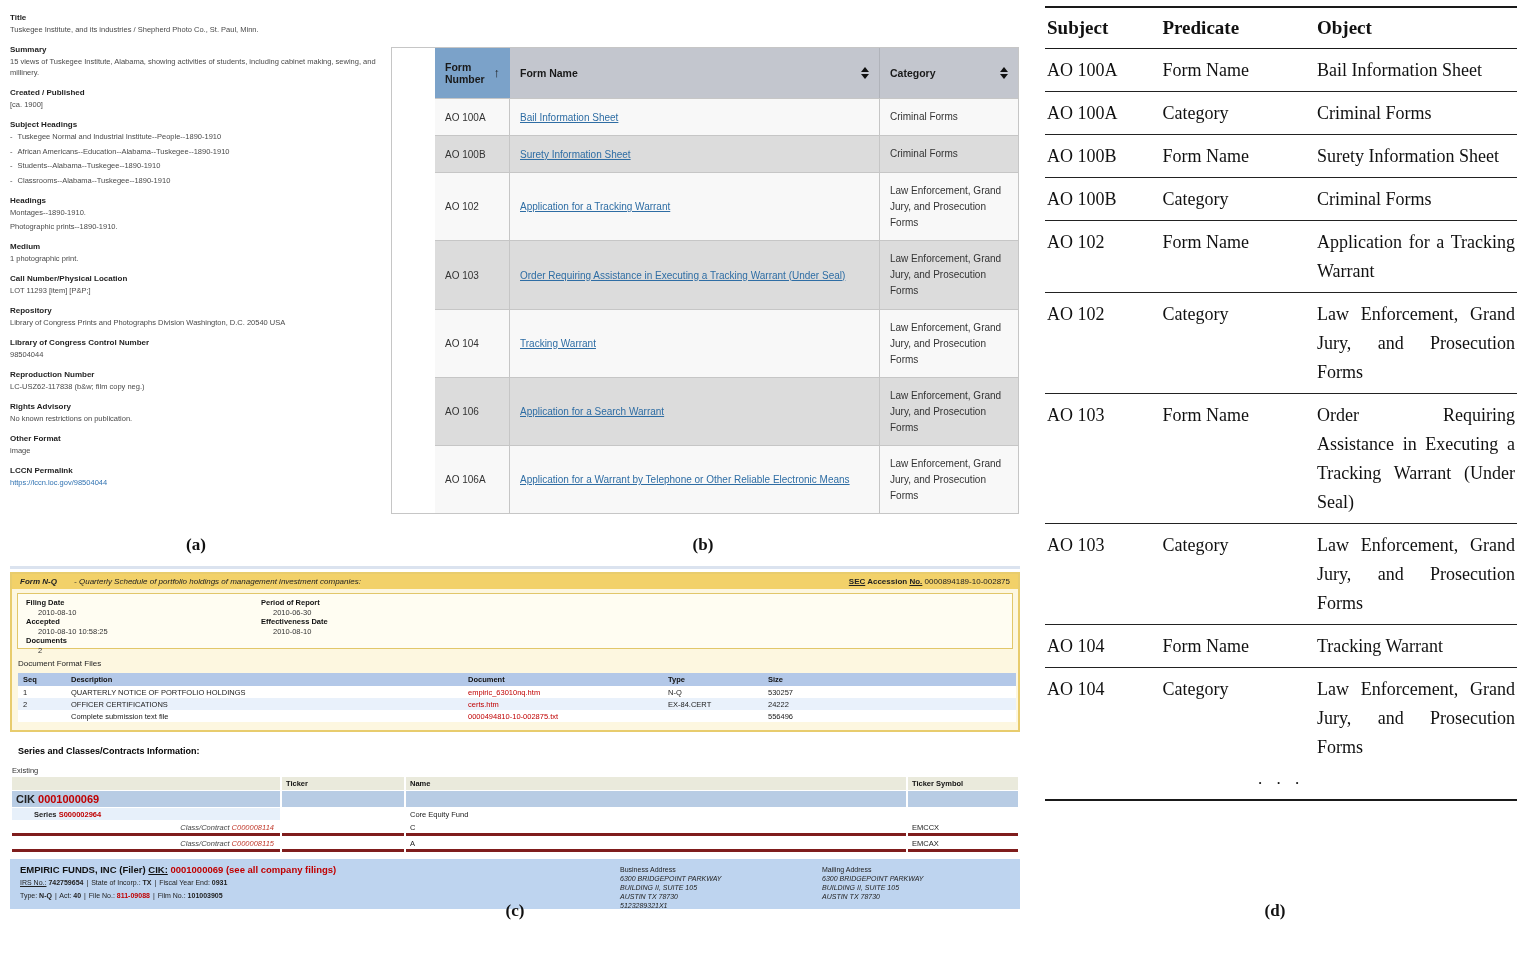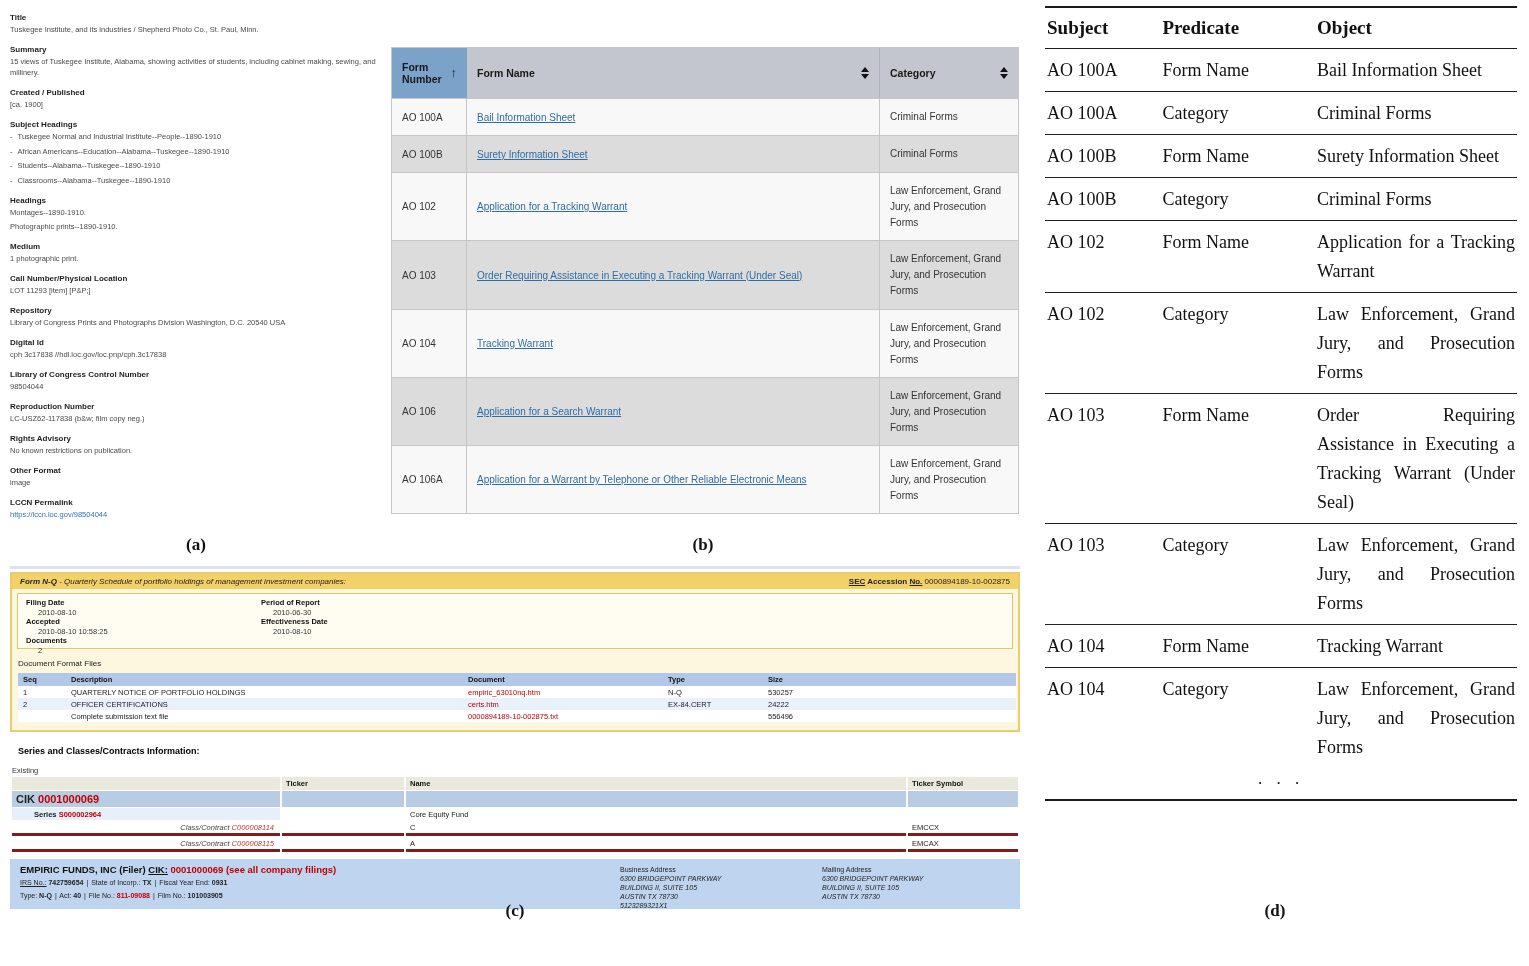--- a/index.html
+++ b/index.html
@@ -10,21 +10,21 @@
   .panel-a { position:absolute; left:10px; top:12px; width:382px; font-size:7.5px; color:#4a4a4a; line-height:11px; }
   .pa-field { margin-bottom:9px; }
   .pa-label { font-weight:bold; color:#1f1f1f; font-size:8px; margin-bottom:1px; }
   .pa-item { padding-left:7px; margin-bottom:3.5px; }
   .pa-item::before { content:"-  "; margin-left:-7px; padding-right:3px; }
   .pa-hline { margin-bottom:3.5px; }
   .pa-link { color:#3173b2; cursor:pointer; }
 
   
   .panel-b { position:absolute; left:391px; top:47px; width:628px; font-size:10px; color:#2b2b2b;
-             border:1px solid #c6c6c6; }
+             border:1px solid #c6c6c6;padding-left:43px; }
   .tb-head { display:flex; background:#c3c6ce; font-weight:bold; color:#191919; height:50px; }
   .tb-head .th { display:flex; align-items:center; justify-content:space-between; padding:0 10px; cursor:pointer; }
   .th-num { width:75px; background:#7ba2c9; line-height:12px; gap:4px; }
   .th-name { flex:1; border-right:1px solid #b0b3ba; }
   .th-cat { width:138px; }
   .th-label { font-size:10.5px; }
   .arrow-up { font-size:13px; font-weight:bold; }
   .sort-both { display:flex; flex-direction:column; gap:2px; }
   .tri-up { width:0; height:0; border-left:4px solid transparent; border-right:4px solid transparent; border-bottom:5px solid #111; }
   .tri-down { width:0; height:0; border-left:4px solid transparent; border-right:4px solid transparent; border-top:5px solid #111; }
@@ -36,21 +36,21 @@
   .tb-c2 { flex:1; padding:0 10px; display:flex; align-items:center; border-right:1px solid #c6c6c6; }
   .tb-c3 { width:138px; padding:6px 10px; display:flex; align-items:center; line-height:16px; color:#333; }
   .tb-link { color:#2e6da4; text-decoration:underline; cursor:pointer; }
 
   
   .panel-c { position:absolute; left:10px; top:566px; width:1010px; font-size:7.5px; color:#222; }
   .pc-topline { height:3px; background:#dbe3ef; margin-bottom:3px; }
   .pc-box { border:2px solid #e8cc6d; background:#fdf7e0; padding-bottom:8px; }
   .pc-titlebar { background:#f2d169; display:flex; justify-content:space-between; align-items:center; padding:3px 8px; font-size:8px; }
   .pc-form-label { font-weight:bold; font-style:italic; }
-  .pc-form-desc { font-style:italic; }
+  .pc-form-desc { font-style:italic;padding-left:15px; }
   .u { text-decoration:underline; }
   .pc-meta { border:1px solid #e2c76a; background:#fffdf2; margin:4px 5px 0; padding:4px 0 5px; position:relative; height:56px; }
   .pc-mcol1 { position:absolute; left:8px; top:4px; }
   .pc-mcol2 { position:absolute; left:243px; top:4px; }
   .pc-mlabel { font-weight:bold; font-size:7.5px; line-height:9.5px; color:#111; }
   .pc-mval { padding-left:12px; line-height:9.5px; color:#333; }
   .pc-dff-label { margin:10px 6px 5px; font-size:8px; color:#222; }
   .pc-dtable { width:998px; margin:0 6px; border-collapse:collapse; font-size:7.5px; background:#fff; }
   .pc-dtable th { background:#b3c8e8; text-align:left; padding:2px 5px; font-size:7.5px; color:#111; }
   .pc-dtable td { padding:1.5px 5px; color:#222; }
@@ -128,24 +128,20 @@
       <div class="pa-label">Medium</div>
       <div class="pa-val">1 photographic print.</div>
     </div>
     <div class="pa-field">
       <div class="pa-label">Call Number/Physical Location</div>
       <div class="pa-val">LOT 11293 [item] [P&amp;P;]</div>
     </div>
     <div class="pa-field">
       <div class="pa-label">Repository</div>
       <div class="pa-val">Library of Congress Prints and Photographs Division Washington, D.C. 20540 USA</div>
-    </div>
-    <div class="pa-field">
-      <div class="pa-label">Digital Id</div>
-      <div class="pa-val">cph 3c17838 //hdl.loc.gov/loc.pnp/cph.3c17838</div>
     </div>
     <div class="pa-field">
       <div class="pa-label">Library of Congress Control Number</div>
       <div class="pa-val">98504044</div>
     </div>
     <div class="pa-field">
       <div class="pa-label">Reproduction Number</div>
       <div class="pa-val">LC-USZ62-117838 (b&amp;w; film copy neg.)</div>
     </div>
     <div class="pa-field">
@@ -291,21 +287,21 @@
           <tr class="alt">
             <td>2</td>
             <td>OFFICER CERTIFICATIONS</td>
             <td><span class="redlink">certs.htm</span></td>
             <td>EX-84.CERT</td>
             <td>24222</td>
           </tr>
           <tr>
             <td></td>
             <td>Complete submission text file</td>
-            <td><span class="redlink">0000894189-10-002875.txt</span></td>
+            <td><span class="redlink">0000494810-10-002875.txt</span></td>
             <td></td>
             <td>556496</td>
           </tr>
         </tbody>
       </table>
     </div>
 
     <div class="pc-series-title">Series and Classes/Contracts Information:</div>
     <div class="pc-existing">Existing</div>
     <table class="pc-etable">

